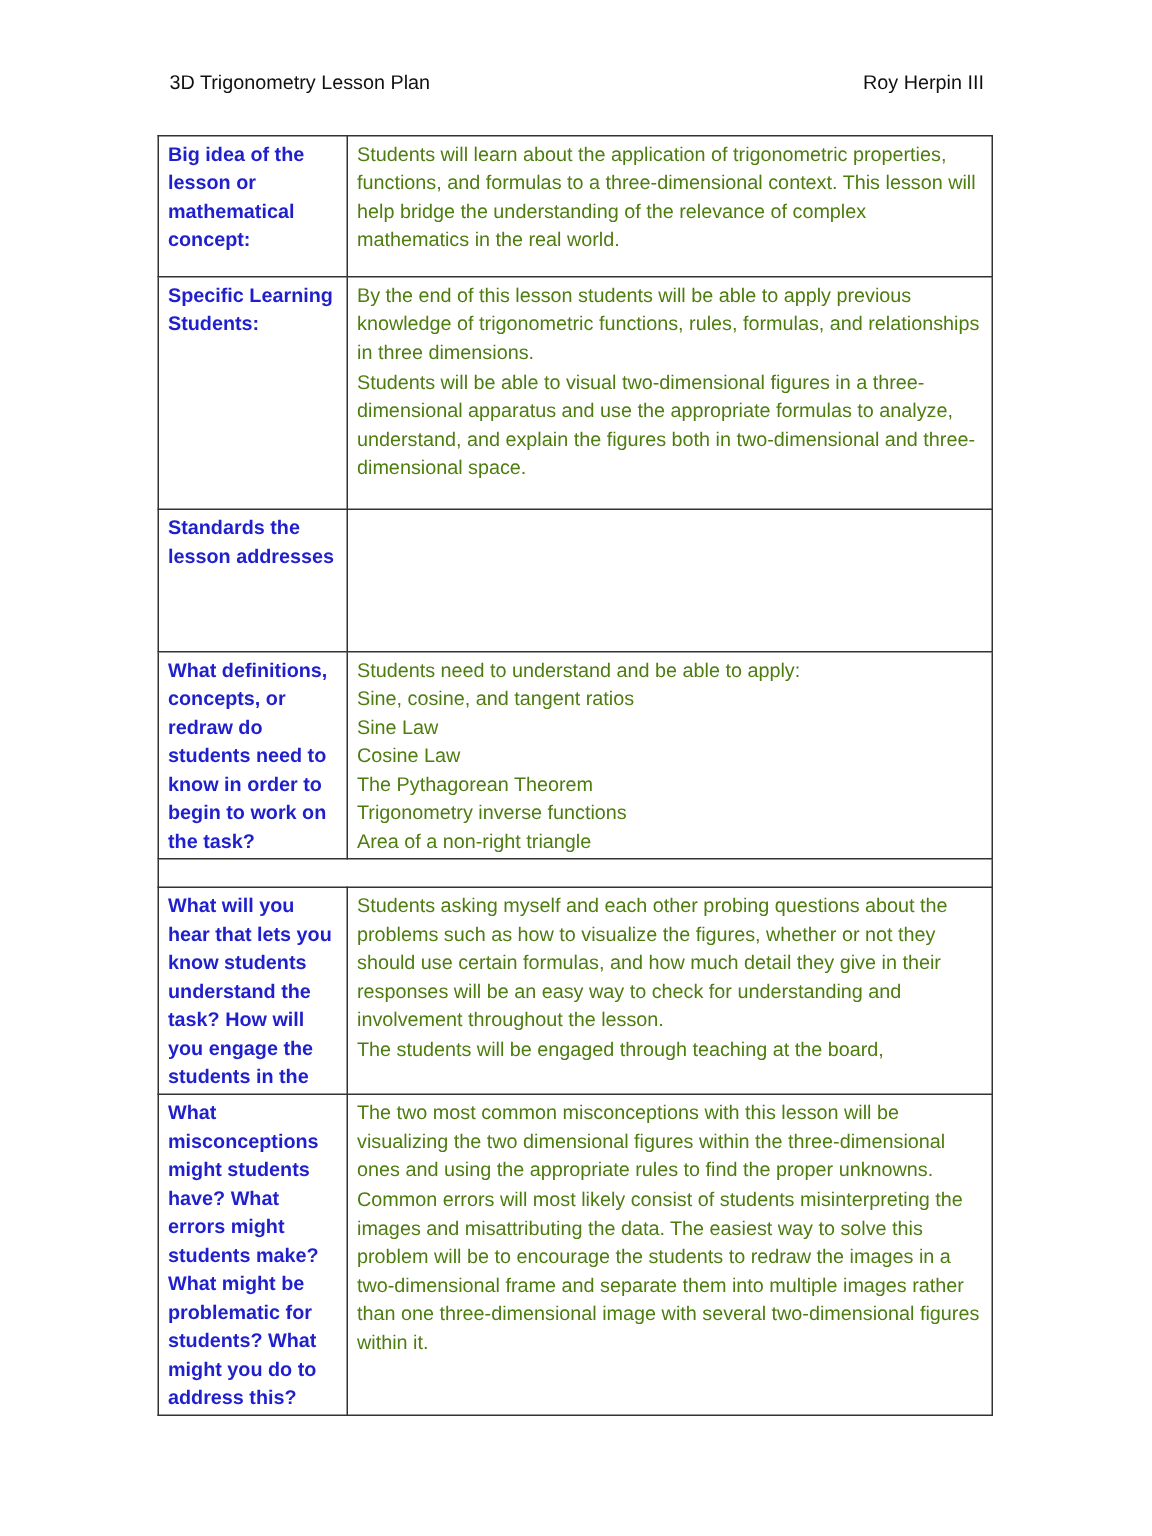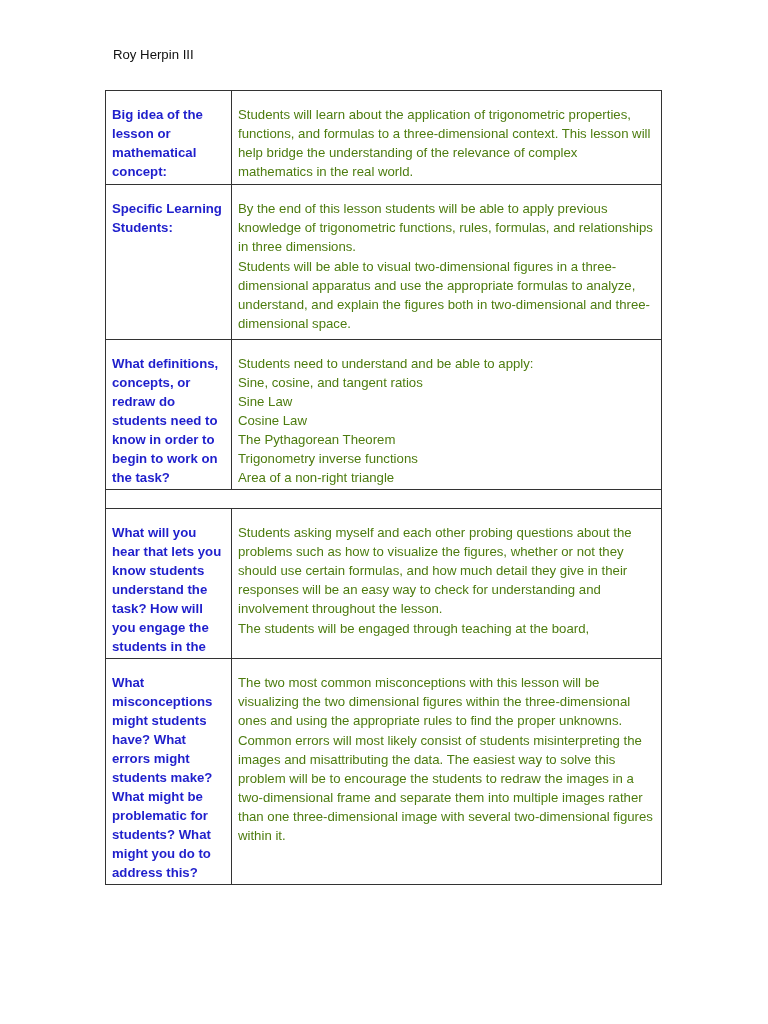--- a/index.html
+++ b/index.html
@@ -2,49 +2,54 @@
 <html><head>
 <meta charset="utf-8">
 <style>
   html, body { margin: 0; padding: 0; background: #ffffff; }
   body { width: 768px; height: 1024px; position: relative; overflow: hidden;
          font-family: "Liberation Sans", sans-serif; color: #111; }
   .page-header { position: absolute; top: 47px; left: 113px; right: 112px; height: 20px;
                  display: flex; justify-content: space-between; font-size: 13.2px; color: #111; }
   table.plan { position: absolute; left: 105px; top: 90px; width: 557px; border-collapse: collapse;
                table-layout: fixed; font-size: 13.2px; line-height: 19px; }
-  table.plan td { border: 1px solid #333; vertical-align: top; padding: 14px 6px 2px 6px; }
+  table.plan td { border: 1px solid #333; vertical-align: top; padding: 2px 6px 2px 6px; }
   td.label { width: 113px; color: #1f1fcc; font-weight: bold; }
   td.content { color: #4d7c0f; }
   .para { margin: 0; }
   .para + .para { margin-top: 1px; }
   .bold-line { font-weight: normal; }
   .line { display: block; }
 </style>
 </head>
 <body>
 
 <div class="page-header">
+  <span>3D Trigonometry Lesson Plan</span>
   <span>Roy Herpin III</span>
 </div>
 
 <table class="plan">
   <tbody>
     <tr style="height:94px;">
       <td class="label">Big idea of the lesson or mathematical concept:</td>
       <td class="content">
         <p class="para">Students will learn about the application of trigonometric properties, functions, and formulas to a three-dimensional context. This lesson will help bridge the understanding of the relevance of complex mathematics in the real world.</p>
       </td>
     </tr>
     <tr style="height:155px;">
       <td class="label">Specific Learning Students:</td>
       <td class="content">
         <p class="para">By the end of this lesson students will be able to apply previous knowledge of trigonometric functions, rules, formulas, and relationships in three dimensions.</p>
         <p class="para">Students will be able to visual two-dimensional figures in a three-dimensional apparatus and use the appropriate formulas to analyze, understand, and explain the figures both in two-dimensional and three-dimensional space.</p>
       </td>
+    </tr>
+    <tr style="height:95px;">
+      <td class="label">Standards the lesson addresses</td>
+      <td class="content"></td>
     </tr>
     <tr style="height:134px;">
       <td class="label">What definitions, concepts, or redraw do students need to know in order to begin to work on the task?</td>
       <td class="content">
         <span class="line bold-line">Students need to understand and be able to apply:</span>
         <span class="line">Sine, cosine, and tangent ratios</span>
         <span class="line">Sine Law</span>
         <span class="line">Cosine Law</span>
         <span class="line">The Pythagorean Theorem</span>
         <span class="line">Trigonometry inverse functions</span>

